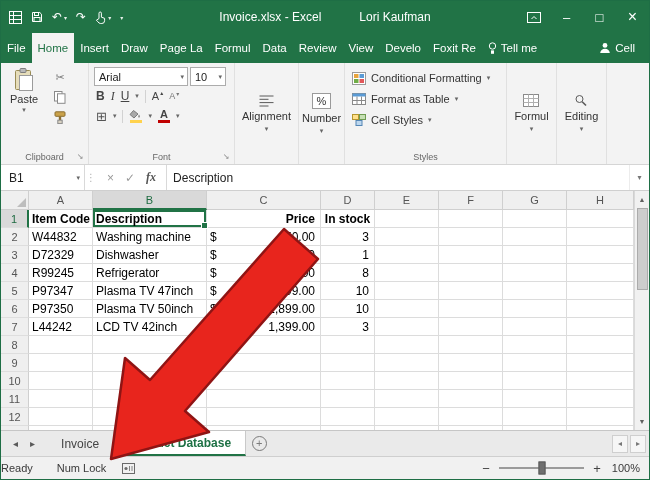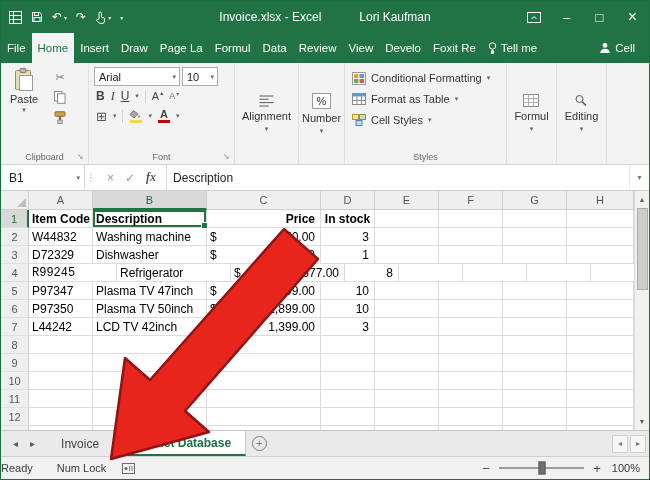--- a/index.html
+++ b/index.html
@@ -39,21 +39,21 @@
   .paste-btn { width:46px; display:flex; flex-direction:column; align-items:center; gap:1px;
                padding-top:5px; font-size:11px; color:#333; }
   .clip-minis { display:flex; flex-direction:column; gap:5px; padding-top:7px; margin-left:3px; }
   .mini-btn { width:20px; height:15px; display:flex; align-items:center; justify-content:center;
               font-size:11px; color:#7a7a7a; }
   .g-font { width:146px; }
   .font-col { display:flex; flex-direction:column; padding:4px 4px 16px 5px; width:100%; }
   .font-row1 { display:flex; gap:2px; }
   .combo { background:#fff; border:1px solid #acacac; height:19px; display:flex; align-items:center;
            font-size:11px; color:#222; padding:0 3px 0 4px; }
-  .combo-name { width:86px; } .combo-size { width:36px; }
+  .combo-name { width:94px; } .combo-size { width:36px; }
   .combo .cv { margin-left:auto; }
   .font-toolbar { display:flex; align-items:center; gap:6px; height:20px; font-size:12px;
                   color:#444; padding-left:2px; }
   .tb-sep { width:1px; height:13px; background:#d2d2d2; }
   .b-btn { font-weight:bold; } .i-btn { font-style:italic; font-family:"Liberation Serif",serif; }
   .u-btn { text-decoration:underline; }
   .cv { font-size:7px; color:#666; }
   .fsz { font-size:11px; display:inline-flex; align-items:flex-start; gap:1px; }
   .fsz .sup { font-size:6px; margin-top:-1px; }
   .fsz.small { font-size:9px; color:#777; }
@@ -485,21 +485,21 @@
               <span>498.00</span>
             </div>
             <div class="cell alignR" style="width: 54px;">1</div>
             <div class="cell" style="width: 64px;"></div>
             <div class="cell" style="width: 64px;"></div>
             <div class="cell" style="width: 64px;"></div>
             <div class="cell" style="width: 67px;"></div>
           </div>
           <div class="grid-row">
             <div class="row-h">4</div>
-            <div class="cell" style="width: 88px; font-family: Liberation Mono, monospace;">R99245</div>
+            <div class="cell" style="width: 64px;">R99245</div>
             <div class="cell" style="width: 114px;">Refrigerator</div>
             <div class="cell acct" style="width: 114px;">
               <span>$</span>
               <span>677.00</span>
             </div>
             <div class="cell alignR" style="width: 54px;">8</div>
             <div class="cell" style="width: 64px;"></div>
             <div class="cell" style="width: 64px;"></div>
             <div class="cell" style="width: 64px;"></div>
             <div class="cell" style="width: 67px;"></div>

